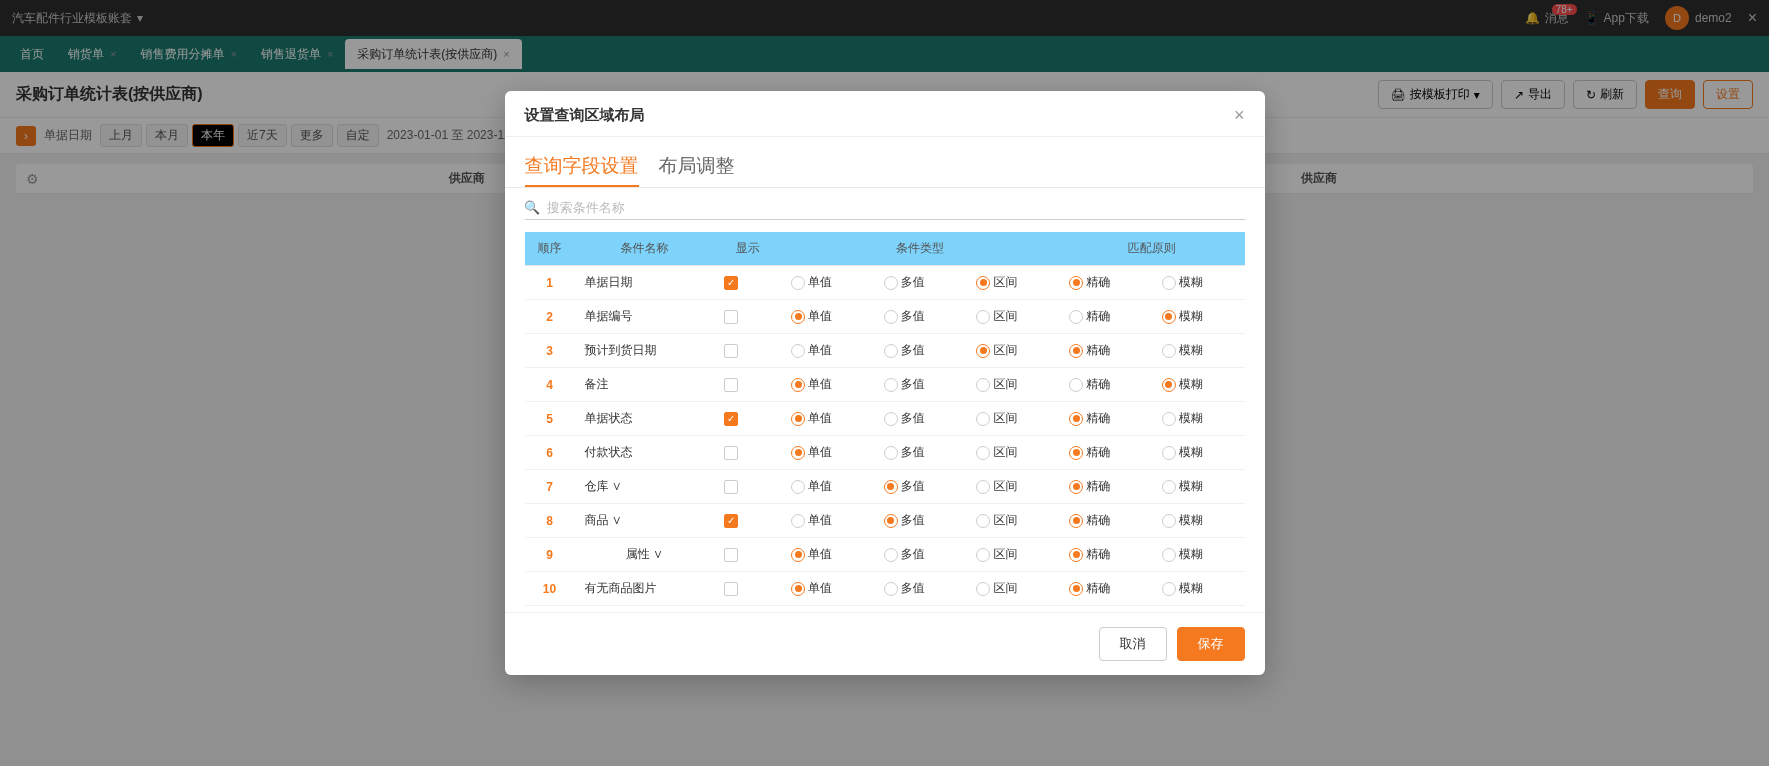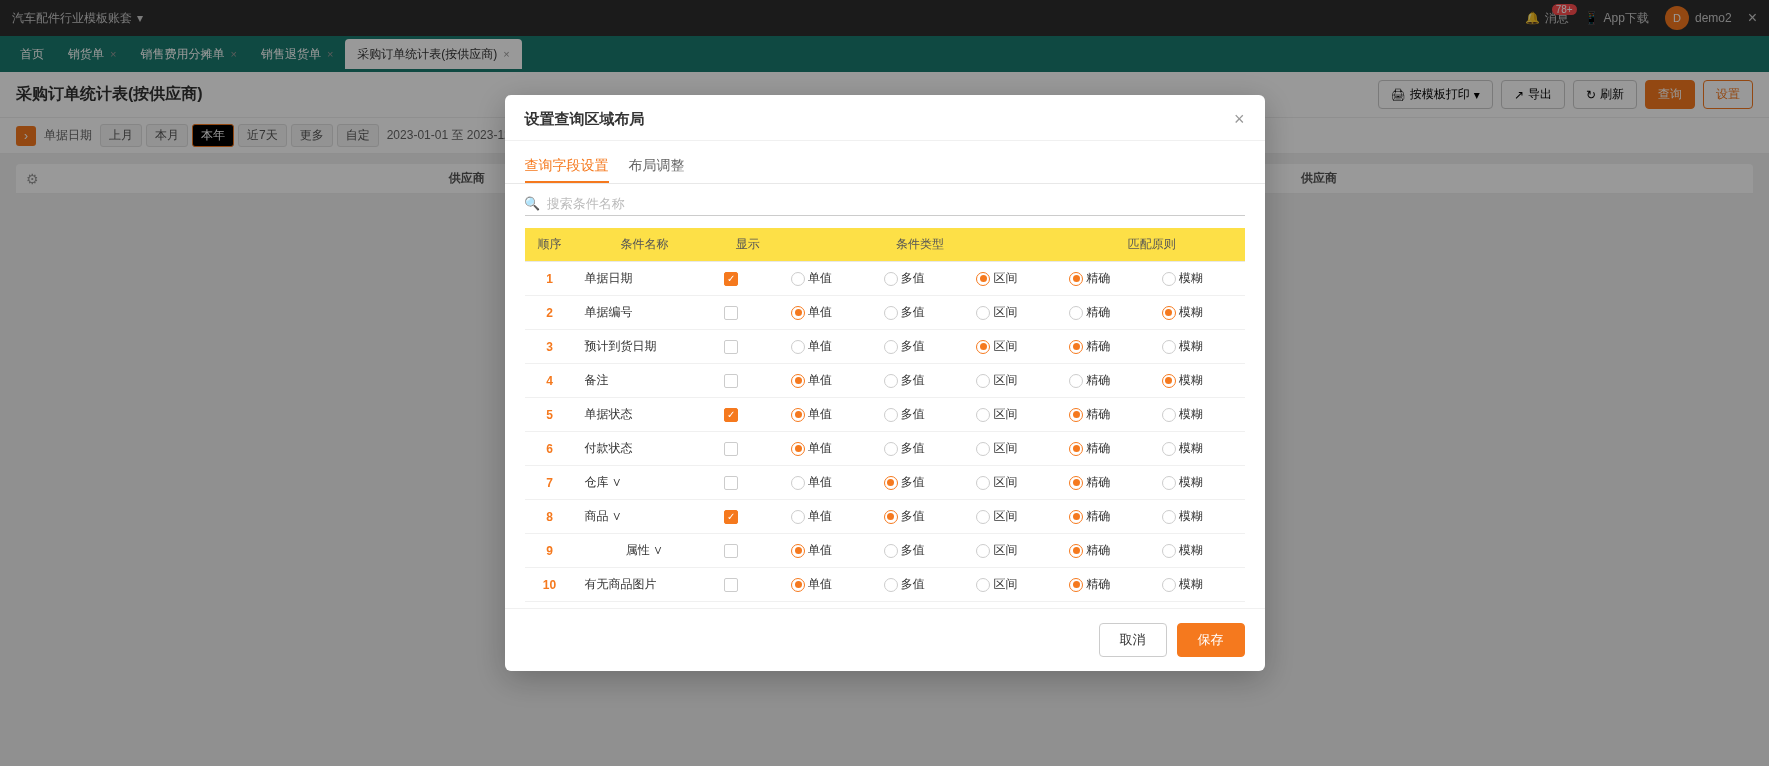--- a/index.html
+++ b/index.html
@@ -132,21 +132,21 @@
 
     
     .modal-tabs {
       display: flex;
       padding: 10px 20px 0;
       gap: 20px;
       border-bottom: 1px solid #e8e8e8;
     }
     .modal-tab {
       padding: 6px 0;
-      font-size: 14px;
+      font-size: 19px;
       color: #666;
       cursor: pointer;
       border-bottom: 2px solid transparent;
     }
     .modal-tab.active {
       color: #f5791e;
       border-bottom: 2px solid #f5791e;
     }
 
     
@@ -173,21 +173,21 @@
       flex: 1;
       overflow-y: auto;
       padding: 0 20px;
       max-height: 380px;
     }
     .modal-table table {
       width: 100%;
       border-collapse: collapse;
     }
     .modal-table thead th {
-      background: #fde047;
+      background: #7dd3fc;
       padding: 8px 10px;
       font-size: 12px;
       color: #555;
       text-align: center;
       border-bottom: 1px solid #e8e8e8;
       font-weight: normal;
     }
     .modal-table thead th:first-child { text-align: center; width: 50px; }
     .modal-table thead th:nth-child(2) { text-align: left; }
     .modal-table tbody tr { border-bottom: 1px solid #f0f0f0; }

